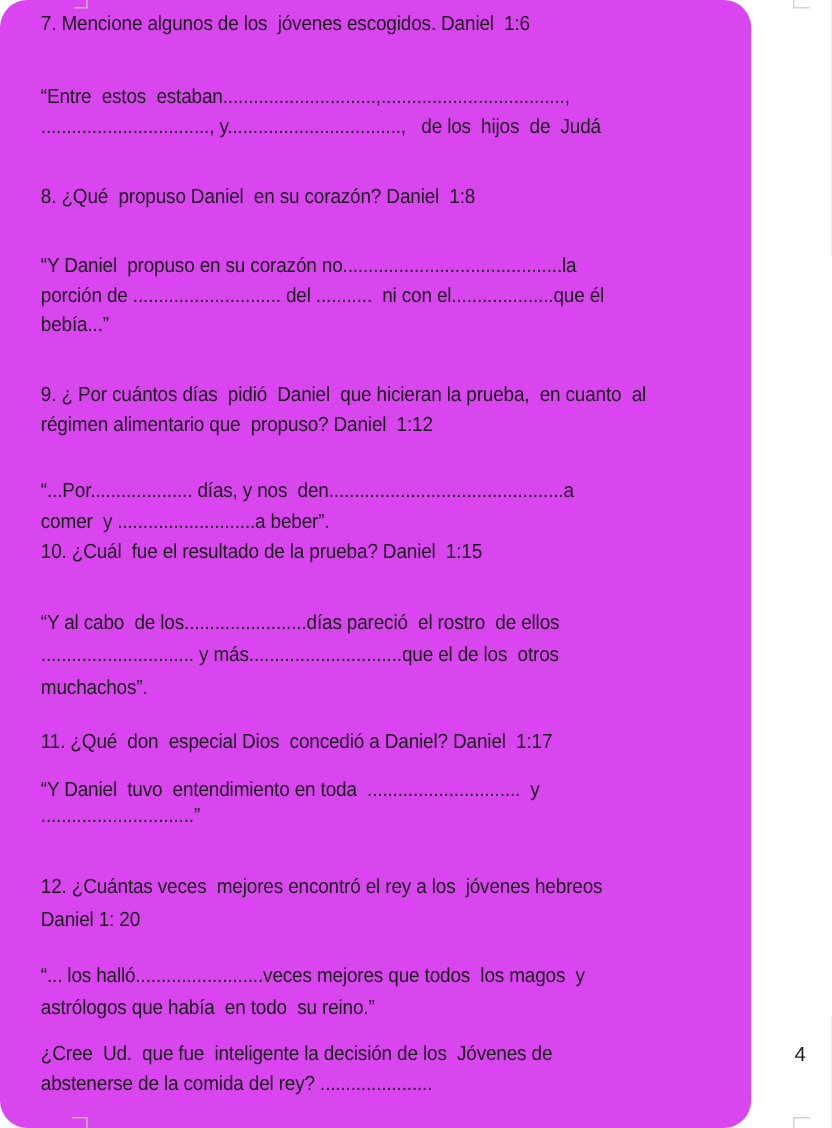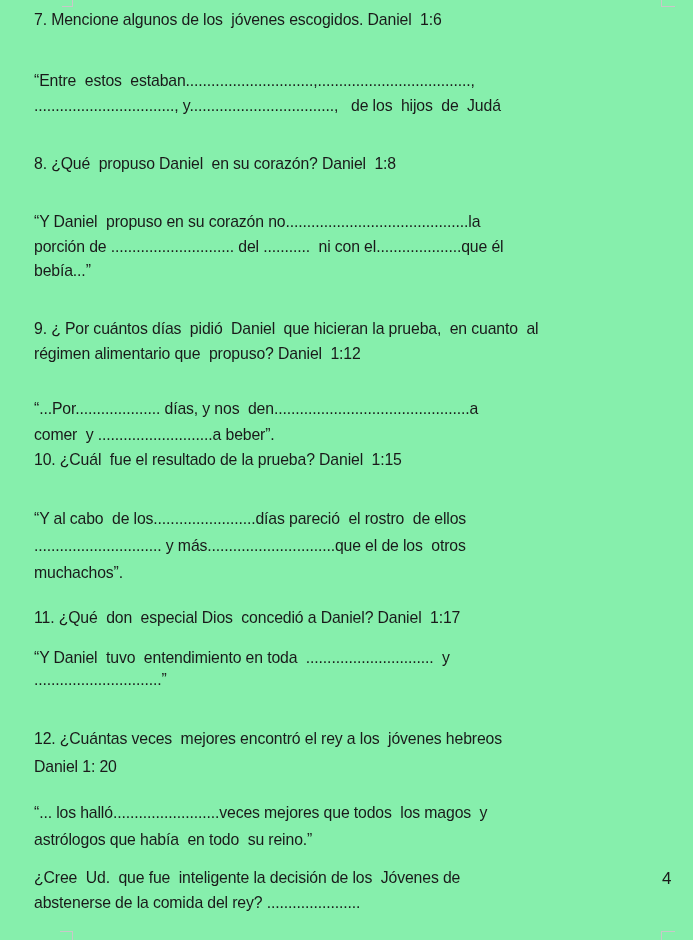--- a/index.html
+++ b/index.html
@@ -1,18 +1,18 @@
 <!DOCTYPE html>
 <html><head>
 <meta charset="utf-8">
 <style>
   html, body { margin: 0; padding: 0; background: #ffffff; }
   body { width: 693px; height: 940px; position: relative; overflow: hidden;
          font-family: "Liberation Sans", "DejaVu Sans", sans-serif; color: #1a1a1a; }
-  .page { position: absolute; left: 0; top: 0; width: 693px; height: 940px; background: #86efac; }
+  .page { position: absolute; left: 0; top: 0; width: 626px; height: 940px; background: #d946ef; border-radius: 23px; }
   .line { position: absolute; left: 34px; white-space: pre; font-size: 17px; line-height: 20px;
           letter-spacing: -0.15px; transform-origin: left top; }
   .cond { transform: scaleX(0.93); }
   .pagenum { position: absolute; left: 662px; top: 869px; font-size: 17px; line-height: 20px; }
   .mark { position: absolute; background: #c8c8c8; }
 </style>
 </head>
 <body>
 
 <div class="page">

